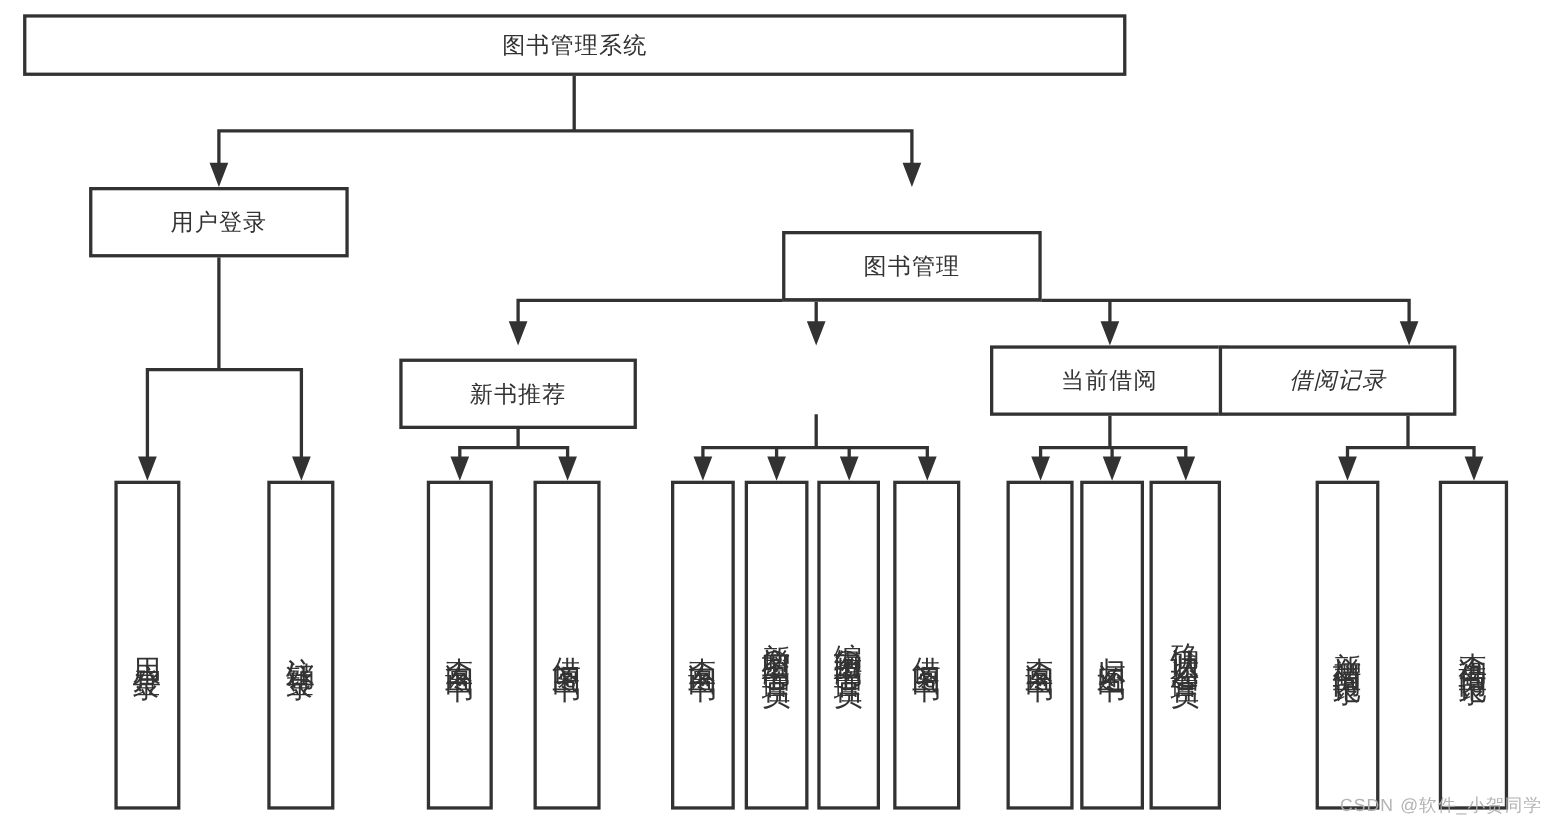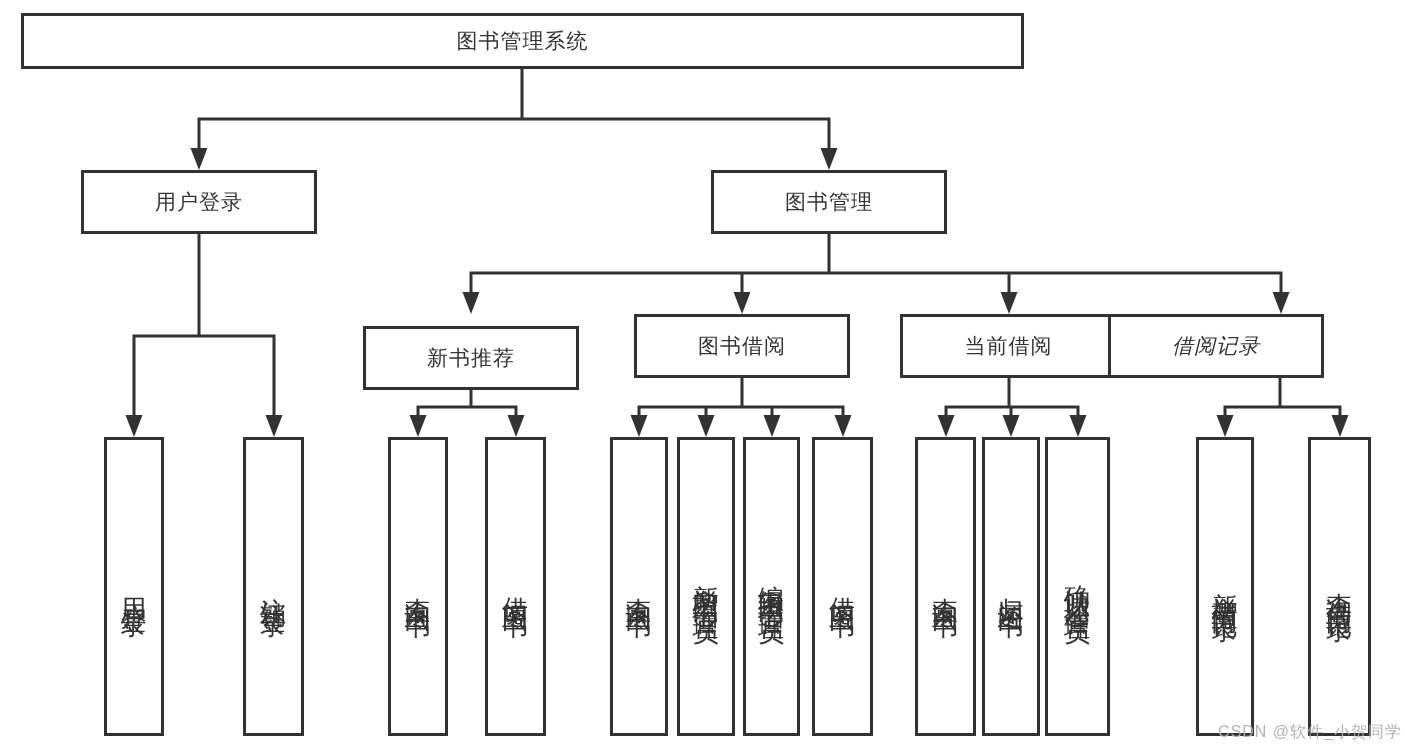--- a/index.html
+++ b/index.html
@@ -99,29 +99,26 @@
       M1331.5,415 L1348.5,415 L1340,437 Z"></path>
   </svg>
 
   <div class="node hbox root">
     <span>图书管理系统</span>
   </div>
 
   <div class="node hbox lvl2" style="left:81px;">
     <span>用户登录</span>
   </div>
-  <div class="node hbox lvl2" style="left:711px;">
+  <div class="node hbox lvl2" style="left:711px;margin-top:40px;">
     <span>图书管理</span>
   </div>
 
   <div class="node hbox lvl3" style="left:363px;margin-top:12px;">
     <span>新书推荐</span>
-  </div>
-  <div class="node hbox lvl3" style="left:634px;">
-    <span>图书借阅</span>
   </div>
   <div class="node hbox lvl3" style="left:900px;width:217px;">
     <span>当前借阅</span>
   </div>
   <div class="node hbox lvl3" style="left:1108px;font-style:italic;">
     <span>借阅记录</span>
   </div>
 
   <div class="node leaf" style="left:104px;width:60px;">
     <span>用户登录</span>

